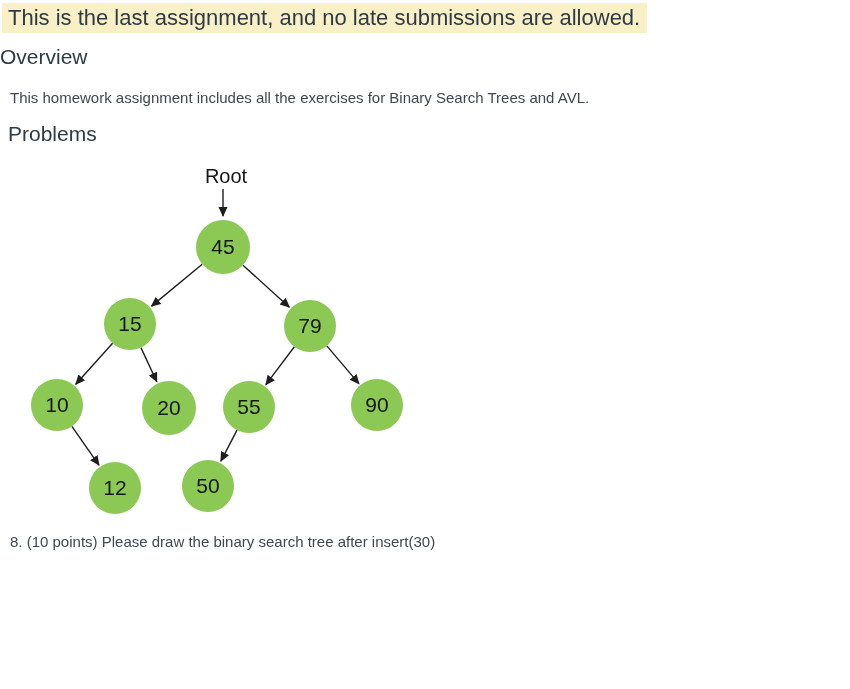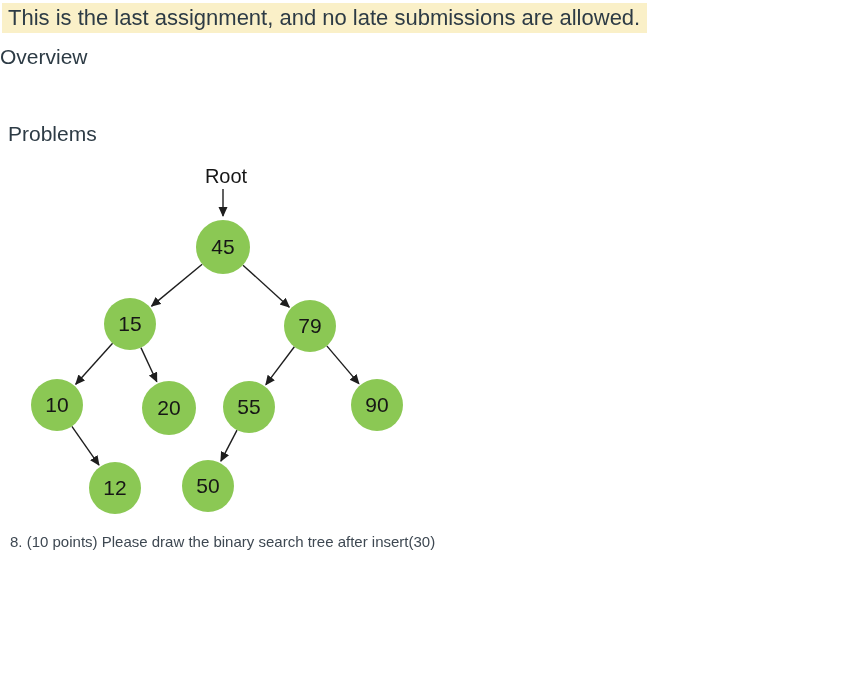--- a/index.html
+++ b/index.html
@@ -75,20 +75,21 @@
 </style>
 </head>
 <body>
 
 <div class="page">
 
   <p class="notice"><mark>This is the last assignment, and no late submissions are allowed.</mark></p>
 
   <h2 class="heading" id="overview-heading">Overview</h2>
 
+  <p class="body-text">This homework assignment includes all the exercises for Binary Search Trees and AVL.</p>
 
   <h2 class="heading" id="problems-heading">Problems</h2>
 
   <svg id="tree-svg" width="450" height="370" viewBox="0 0 450 370">
     <defs>
       <marker id="arrowhead" markerUnits="userSpaceOnUse" markerWidth="12" markerHeight="10" refX="9" refY="4.5" orient="auto">
         <path class="arrow-tip" d="M0,0 L10,4.5 L0,9 Z"></path>
       </marker>
     </defs>
     <g id="tree-edges">

